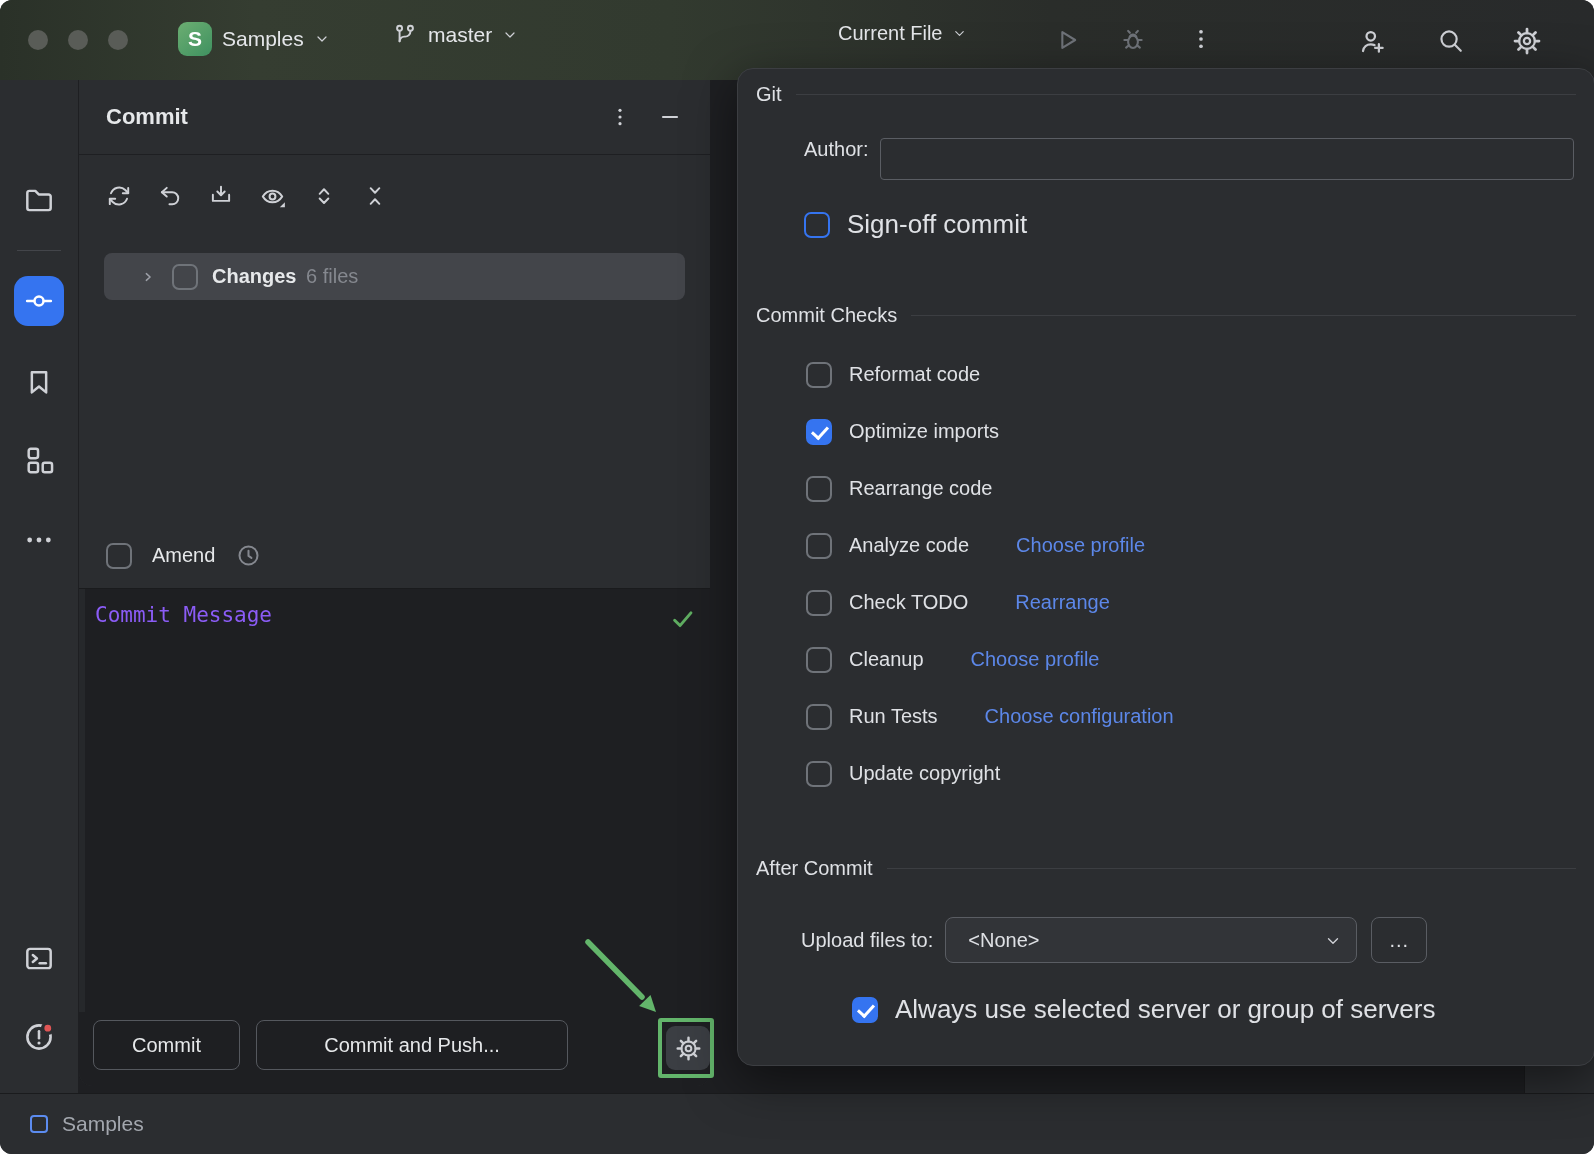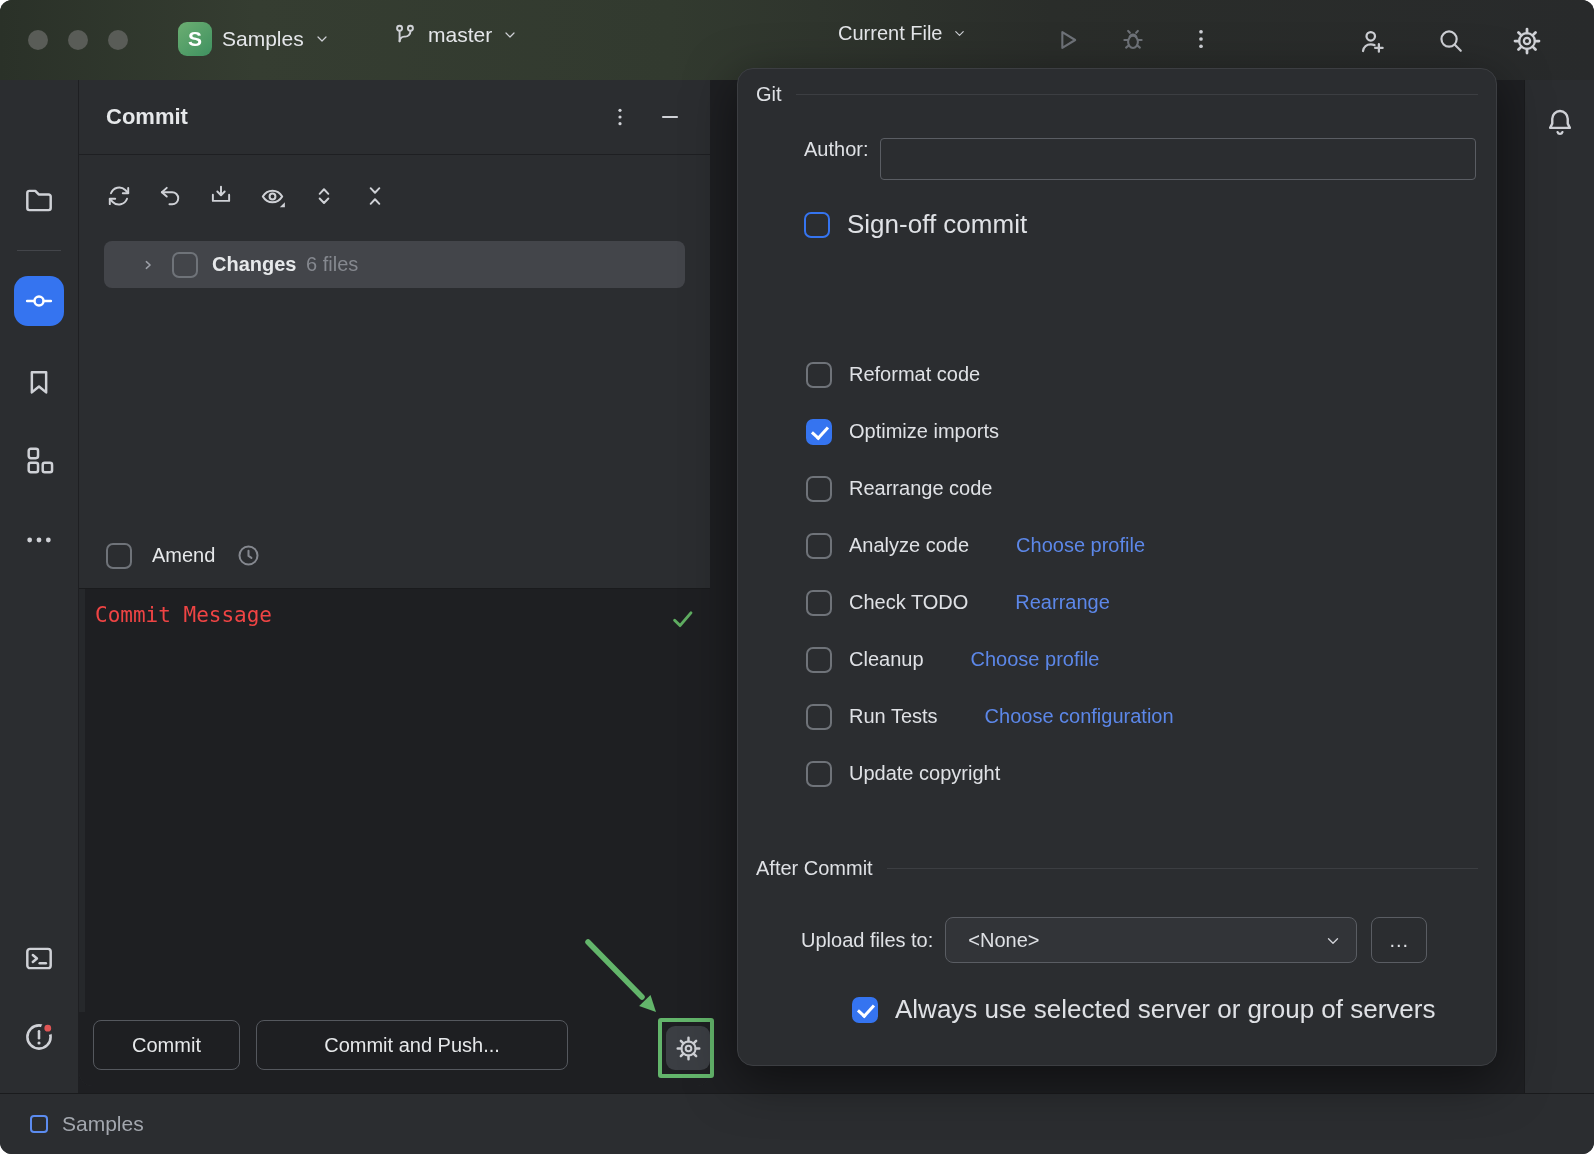--- a/index.html
+++ b/index.html
@@ -33,48 +33,48 @@
   .right-strip .bell{position:absolute;left:50%;top:26px;transform:translateX(-50%);}
 
   
   .commit-panel{position:absolute;left:79px;top:80px;width:631px;height:1006px;background:#2b2d30;border-radius:0 0 14px 14px;}
   .cp-header{position:absolute;left:0;top:0;right:0;height:74px;border-bottom:1px solid #1e1f22;}
   .cp-title{position:absolute;left:27px;top:24px;font-size:22px;font-weight:bold;color:#e6e8ea;}
   .cp-kebab{position:absolute;right:78px;top:25px;}
   .cp-min{position:absolute;right:28px;top:25px;}
   .cp-toolbar{position:absolute;left:0;top:75px;right:0;height:82px;display:flex;align-items:center;gap:25px;padding-left:27px;}
   .tree{position:absolute;left:0;top:157px;right:0;}
-  .tree-row{height:47px;display:flex;align-items:center;gap:14px;padding:0 12px 0 34px;margin:4px 25px;border-radius:8px;
+  .tree-row{height:47px;display:flex;align-items:center;gap:14px;padding:0 12px 0 34px;margin:16px 25px;border-radius:8px;
     font-size:20px;color:#e6e8ea;}
   .tree-row.selected{background:#43454a;}
   .cb{width:26px;height:26px;border:2px solid #6f7379;border-radius:7px;box-sizing:border-box;flex:none;position:relative;background:transparent;}
   .cb.focus{border-color:#3574f0;}
   .cb.checked{background:#3574f0;border-color:#3574f0;}
   .cb.checked::after{content:"";position:absolute;left:7px;top:2px;width:7px;height:13px;
     border-right:3px solid #fff;border-bottom:3px solid #fff;transform:rotate(42deg);}
   .lbl-bold{font-weight:bold;}
   .count{color:#85888f;margin-left:4px;}
   .amend{position:absolute;left:27px;top:462px;display:flex;align-items:center;gap:20px;color:#e6e8ea;font-size:20px;}
   .msg-area{position:absolute;left:0;top:508px;right:0;height:424px;background:#1e1f22;border-top:1px solid #1a1b1d;}
   .msg-area::before{content:"";position:absolute;left:0;top:0;bottom:0;width:6px;background:#26282b;}
   .msg-placeholder{position:absolute;left:16px;top:14px;font-family:"DejaVu Sans Mono","Liberation Mono",monospace;
-    font-size:21px;color:#ef4444;}
+    font-size:21px;color:#8b5cf6;}
   .msg-check{position:absolute;right:14px;top:16px;}
   .btn-bar{position:absolute;left:0;bottom:0;right:0;height:74px;background:#1e1f22;border-radius:0 0 14px 14px;}
   .btn{position:absolute;top:8px;height:50px;border:1px solid #55585e;border-radius:8px;background:transparent;
     color:#e6e8ea;font-size:20px;font-family:inherit;box-sizing:border-box;}
   .btn.commit{left:14px;width:147px;}
   .btn.push{left:177px;width:312px;}
   .gear-box{position:absolute;left:579px;top:938px;width:56px;height:60px;border:4px solid #63b56b;border-radius:3px;box-sizing:border-box;}
   .gear-btn{position:absolute;left:587px;top:946px;width:44px;height:44px;background:#3b3e43;border-radius:9px;
     display:flex;align-items:center;justify-content:center;}
   .arrow-annot{position:absolute;left:500px;top:855px;pointer-events:none;}
 
   
-  .popup{position:absolute;left:737px;top:68px;width:760px;height:998px;background:#2b2d30;border:1px solid #3c3e42;
+  .popup{position:absolute;left:737px;top:68px;width:858px;height:998px;background:#2b2d30;border:1px solid #3c3e42;
     border-radius:16px;box-shadow:0 14px 50px rgba(0,0,0,.5);box-sizing:border-box;z-index:10;}
   .sec-header{position:absolute;left:18px;right:18px;display:flex;align-items:center;color:#dfe1e5;font-size:20px;}
   .sec-header .rule{flex:1;height:1px;background:#3c3e42;margin-left:14px;}
   .author-row{position:absolute;left:66px;right:20px;top:69px;display:flex;align-items:flex-start;gap:12px;
     color:#dfe1e5;font-size:20px;}
   .author-input{flex:1;height:42px;background:transparent;border:1px solid #5a5d63;border-radius:4px;
     color:#dfe1e5;font-size:20px;font-family:inherit;padding:0 12px;box-sizing:border-box;}
   .popup-row{display:flex;align-items:center;gap:17px;color:#dfe1e5;font-size:26px;}
   .signoff{position:absolute;left:66px;top:140px;}
   .checks{position:absolute;left:68px;top:277px;right:20px;}
@@ -322,20 +322,24 @@
     <div class="author-row">
       <span>Author:</span>
       <input class="author-input" value="" style="">
     </div>
 
     <div class="popup-row signoff">
       <span class="cb focus"></span>
       <span>Sign-off commit</span>
     </div>
 
+    <div class="sec-header" style="top:235px">
+      <span>Commit Checks</span>
+      <span class="rule"></span>
+    </div>
 
     <div class="checks">
       <div class="check-row">
         <span class="cb"></span>
         <span>Reformat code</span>
       </div>
       <div class="check-row">
         <span class="cb checked"></span>
         <span>Optimize imports</span>
       </div>

